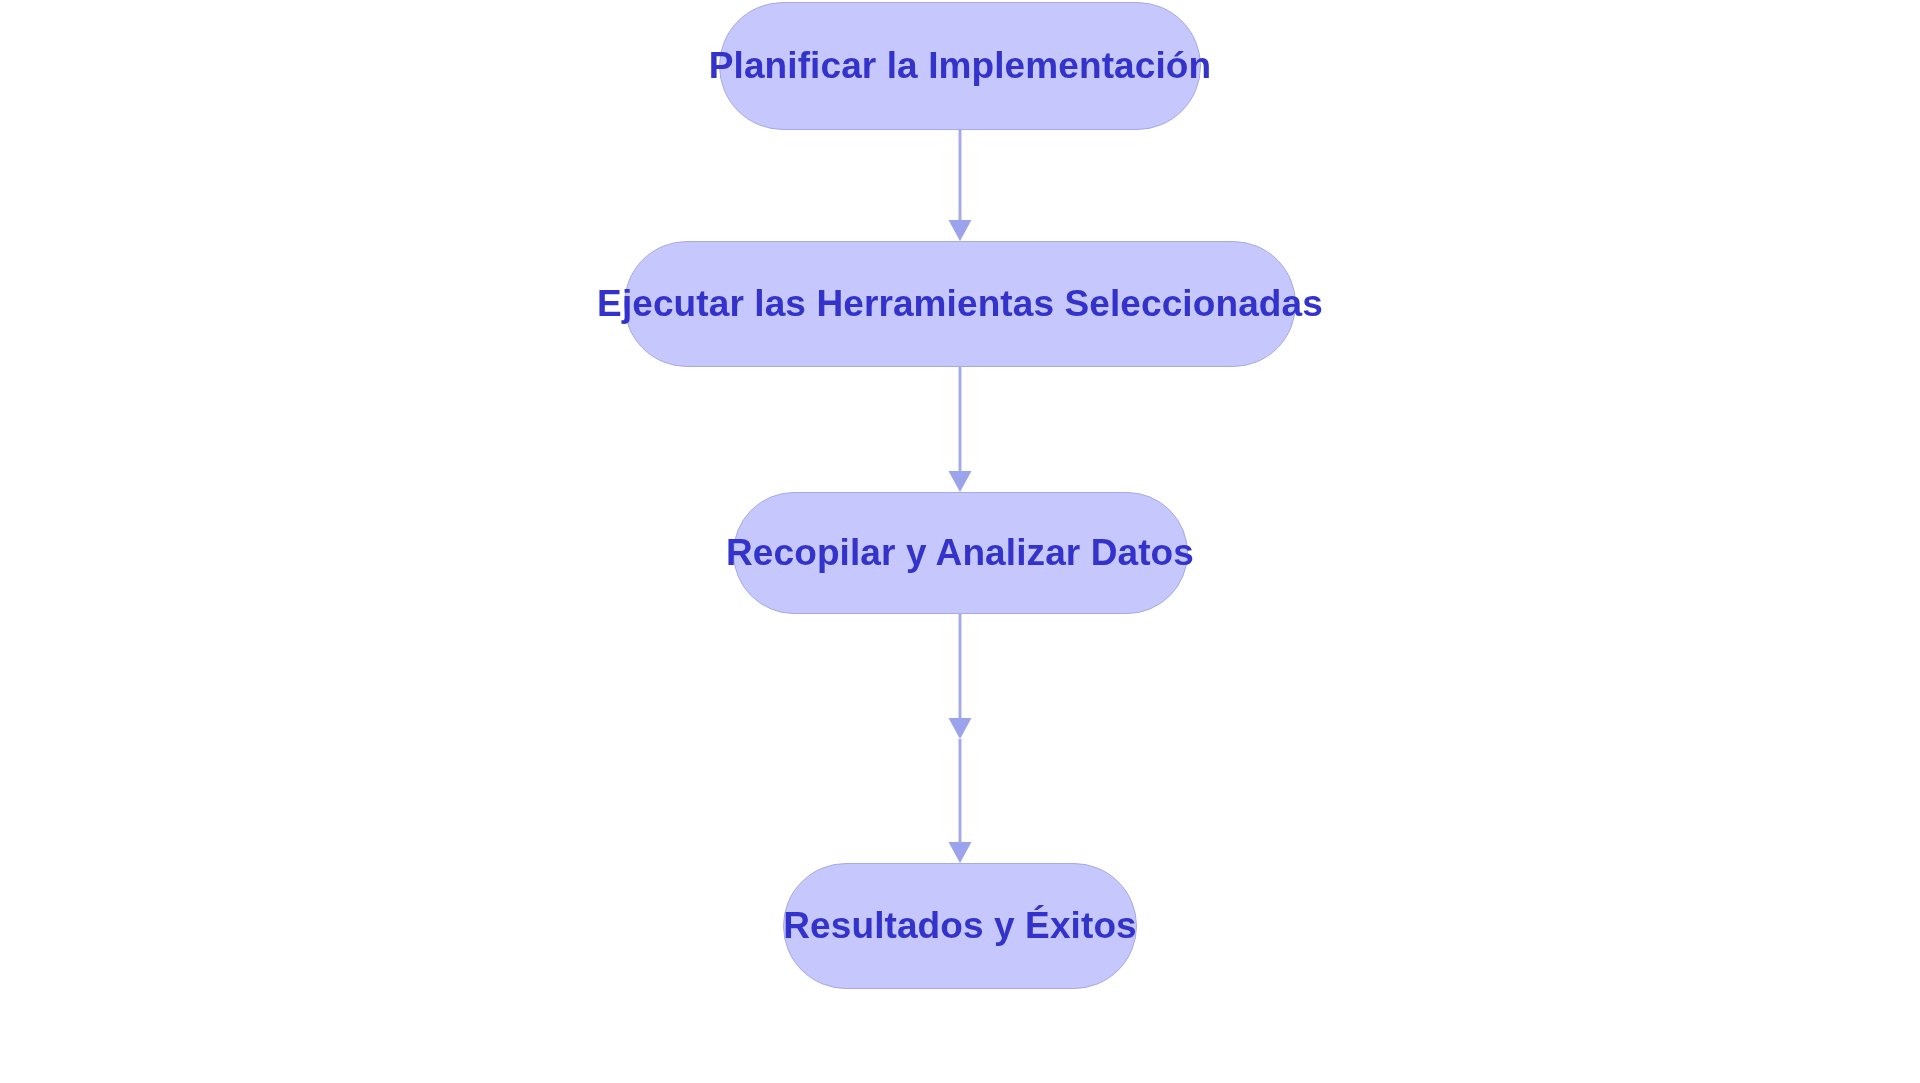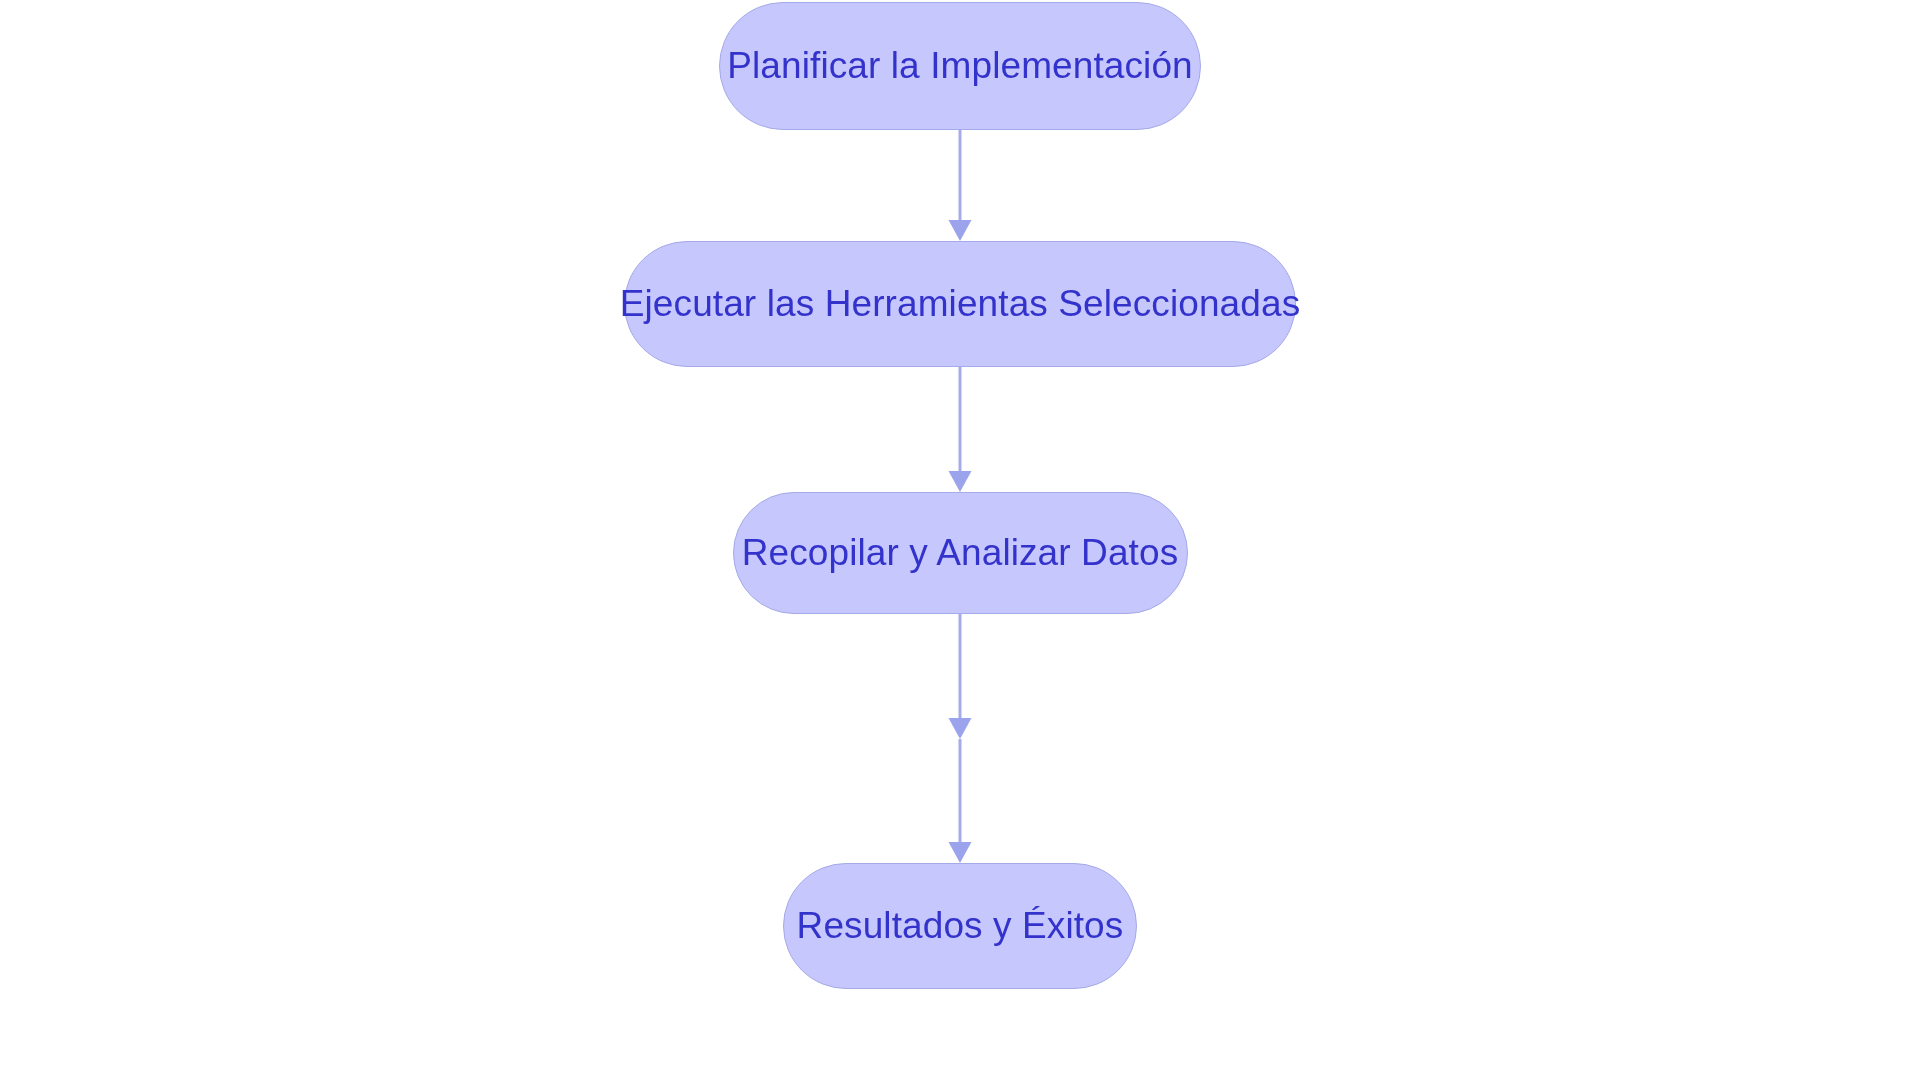--- a/index.html
+++ b/index.html
@@ -45,21 +45,21 @@
     color: #3333cc;
     white-space: nowrap;
     text-align: center;
     position: relative;
     z-index: 2;
   }
 
   .node-label {
     color: #3333cc;
     font-family: "Liberation Sans", sans-serif;
-    font-weight: 400;
+    font-weight: 700;
     letter-spacing: 0.1px;
   }
 
   
   .node-0 { width: 482px; height: 128px; }
   .node-0 .node-label { font-size: 37px; }
 
   .node-1 { width: 672px; height: 126px; }
   .node-1 .node-label { font-size: 37px; }
 

